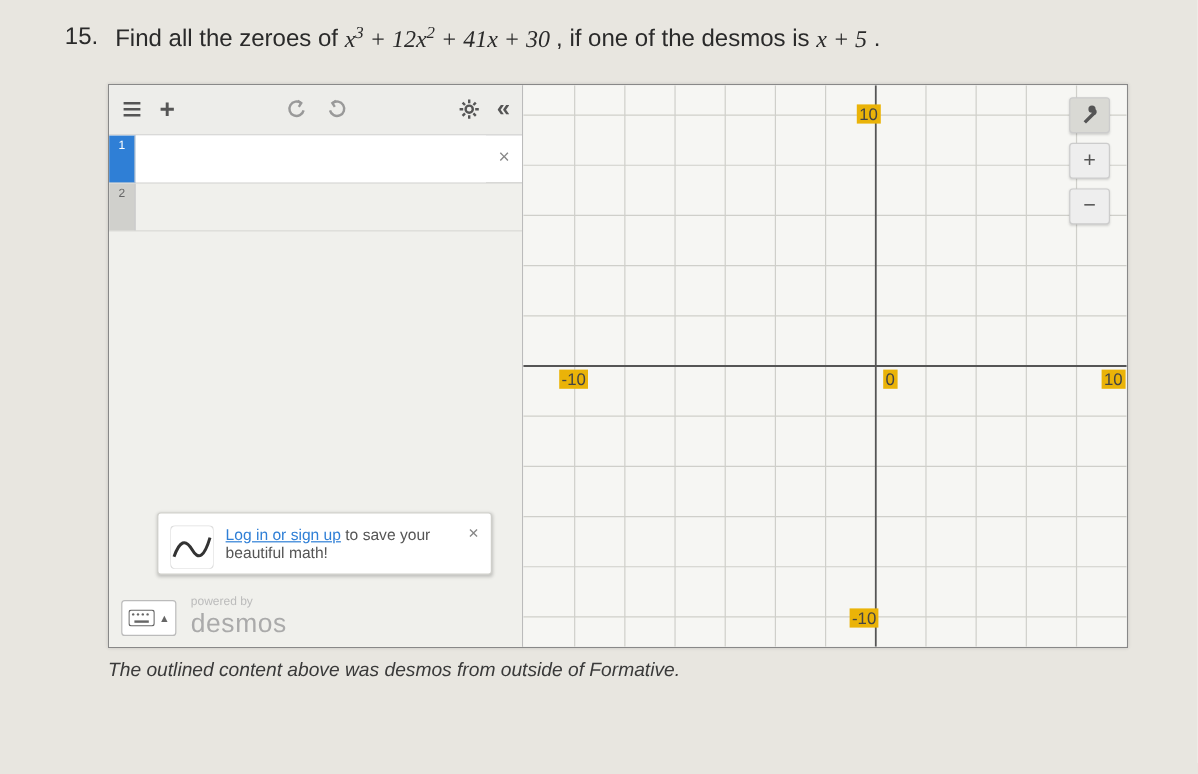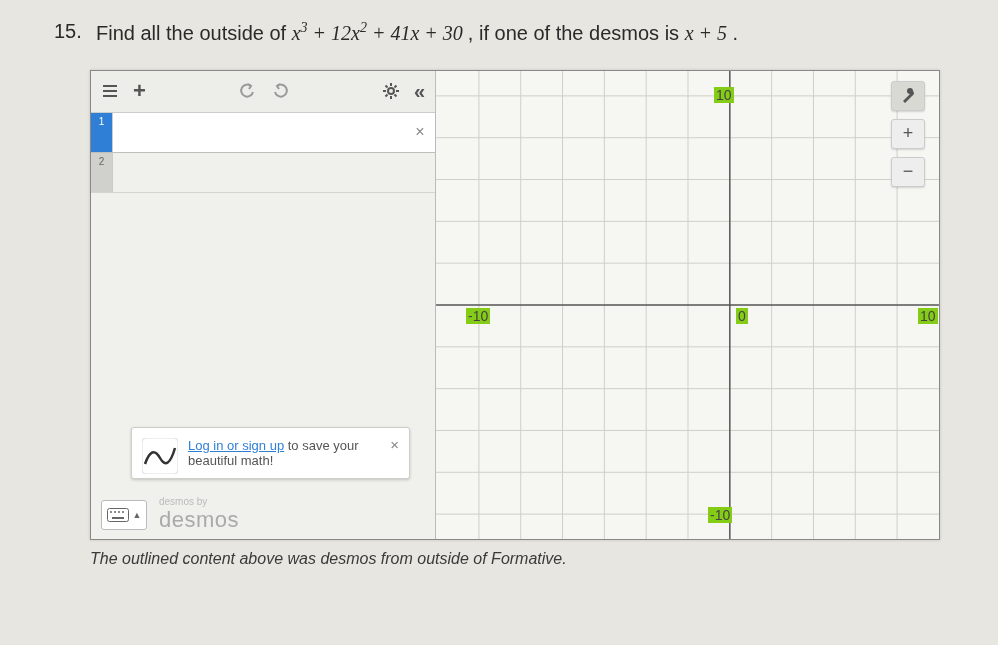--- a/index.html
+++ b/index.html
@@ -117,21 +117,21 @@
   .powered { color:#bbb; font-size:10px; line-height:1; }
   .brand { color:#aaa; font-size:22px; font-family: Arial, sans-serif; letter-spacing:0.5px; }
 
   
   .graph {
     flex:1; position:relative; background:#f6f6f3;
   }
   .grid line { stroke:#cfcfca; stroke-width:1; }
   .axis line { stroke:#555; stroke-width:1.5; }
   .tick-label {
-    position:absolute; font-size:14px; color:#444; background:#84cc16;
+    position:absolute; font-size:14px; color:#444; background:#eab308;
     padding:0 2px;
   }
 
   .graph-controls {
     position:absolute; top:10px; right:14px;
     display:flex; flex-direction:column; gap:8px;
   }
   .gc-btn {
     width:34px; height:30px; background:#eee; border:1px solid #ccc;
     border-radius:3px; display:flex; align-items:center; justify-content:center;
@@ -147,21 +147,21 @@
     color:#3a3a3a;
     font-size:16px;
   }
 </style>
 </head>
 <body>
 
 <div class="question">
   <span class="qnum">15.</span>
   <span>
-    <span>Find all the outside of </span>
+    <span>Find all the zeroes of </span>
     <span class="math-var">
       <span class="math-var">x</span><span class="sup">3</span> + 12<span class="math-var">x</span><span class="sup">2</span> + 41<span class="math-var">x</span> + 30
     </span>
     <span> , if one of the desmos is </span>
     <span class="math-var"><span class="math-var">x</span> + 5</span>
     <span>.</span>
   </span>
 </div>
 
 <div class="desmos-frame">
@@ -235,21 +235,21 @@
             <rect x="0.5" y="0.5" width="21" height="13" rx="2" fill="none" stroke="#666"></rect>
             <circle cx="4" cy="4" r="1" fill="#666"></circle>
             <circle cx="8" cy="4" r="1" fill="#666"></circle>
             <circle cx="12" cy="4" r="1" fill="#666"></circle>
             <circle cx="16" cy="4" r="1" fill="#666"></circle>
             <rect x="5" y="9" width="12" height="2" fill="#666"></rect>
           </svg>
         <span style="font-size:9px;color:#666;">▲</span>
       </div>
       <div>
-        <div class="powered">desmos by</div>
+        <div class="powered">powered by</div>
         <div class="brand">desmos</div>
       </div>
     </div>
   </div>
 
   <div class="graph">
     <svg width="100%" height="100%" viewBox="0 0 505 470">
       <g class="grid">
 
         <line x1="43" y1="0" x2="43" y2="470"></line>

